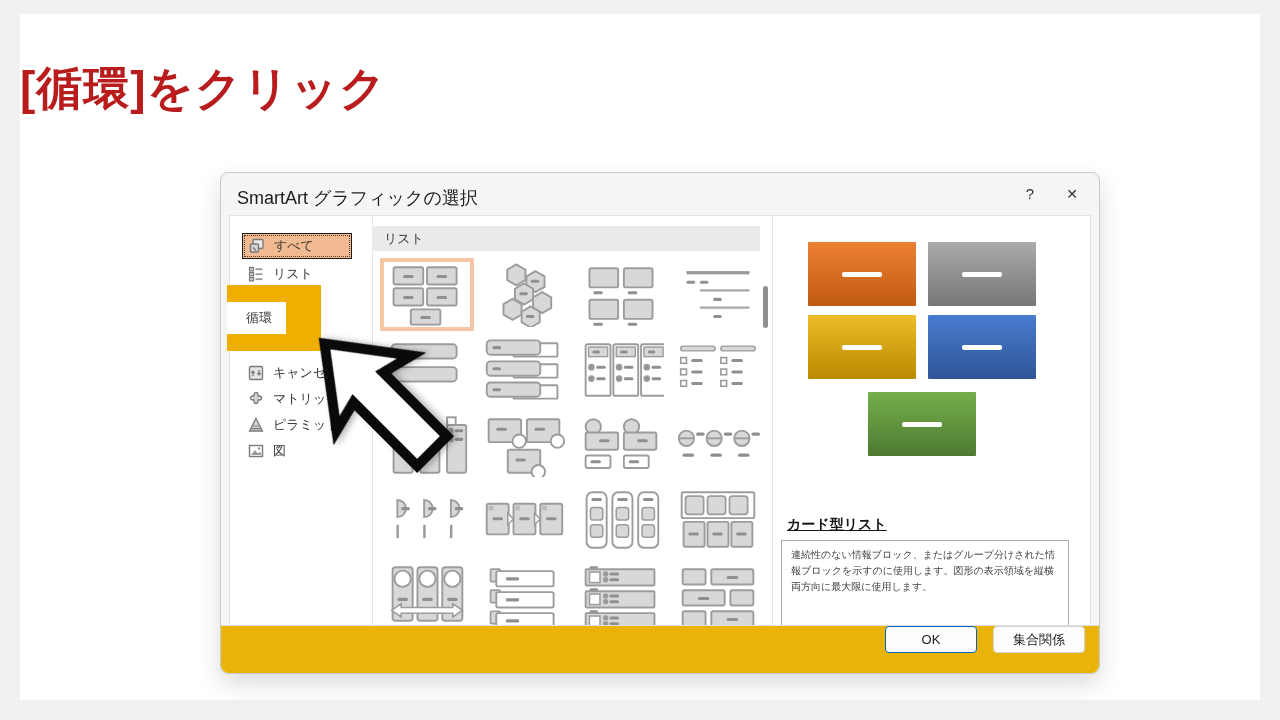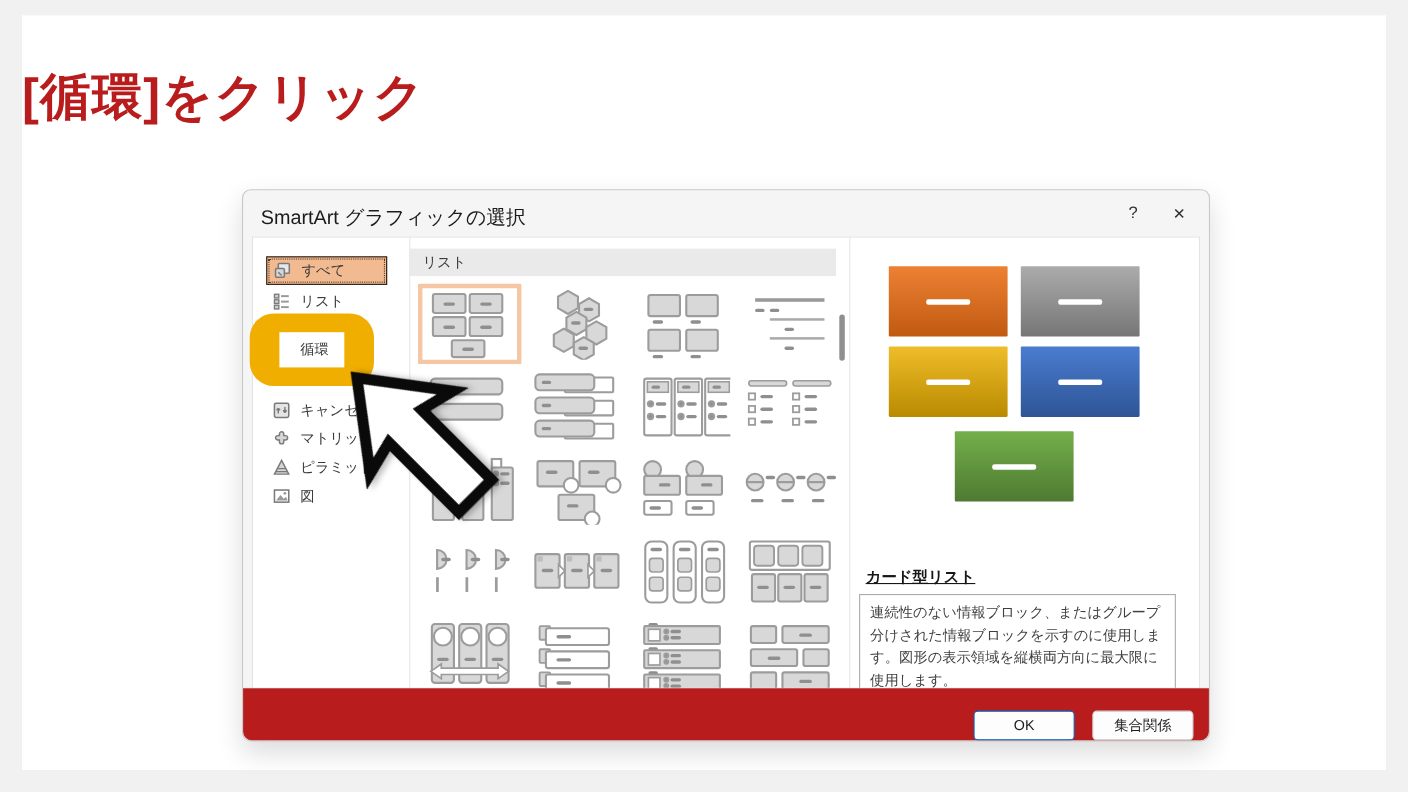--- a/index.html
+++ b/index.html
@@ -34,22 +34,22 @@
   .cat-item{
     position:absolute;left:12px;display:flex;align-items:center;gap:9px;height:24px;
     font-size:13px;color:#3a3a3a;padding:0 6px;white-space:nowrap;
   }
   .cat-item .cicon{width:16px;height:16px;flex:0 0 16px;}
   .cat-item.sel{
     background:#f2ba90;border:1px solid #1a1a1a;outline:1px dotted #5a3a20;outline-offset:-3px;
     width:96px;left:12px;
   }
   .ylw{
-    position:absolute;left:-3px;width:113px;height:66px;z-index:20;
-    display:flex;align-items:center;justify-content:center;border-radius:22px;
+    position:absolute;left:-3px;width:94px;height:66px;z-index:20;
+    display:flex;align-items:center;justify-content:flex-start;
   }
   .ylw-inner{
     background:#fff;display:flex;align-items:center;gap:9px;padding:7px 14px 7px 10px;
     font-size:13px;color:#3a3a3a;
   }
   
   .gal{position:absolute;left:142px;top:0;right:318px;bottom:0;overflow:hidden;}
   .gal-header{
     position:absolute;left:0;top:10px;right:12px;height:25px;background:#eaeaea;
     font-size:13px;color:#3c3c3c;line-height:25px;padding-left:12px;box-sizing:border-box;
@@ -68,27 +68,27 @@
   .scroll-thumb{position:absolute;left:0;top:28px;width:5px;height:42px;background:#8f8f8f;border-radius:3px;}
   
   .preview{position:absolute;right:0;top:0;width:317px;bottom:0;border-left:1px solid #e6e6e6;}
   .cards{position:absolute;left:0;top:0;width:100%;height:300px;}
   .card{position:absolute;width:108px;height:64px;border-radius:1px;}
   .card .dash{position:absolute;left:50%;top:50%;width:40px;height:5px;margin:-2.5px 0 0 -20px;
     background:#fff;border-radius:2px;}
   .pv-name{position:absolute;left:14px;top:300px;font-size:14px;font-weight:700;color:#161616;text-decoration:underline;}
   .pv-desc{
     position:absolute;left:8px;top:324px;width:288px;height:123px;border:1px solid #ababab;
-    font-size:13px;line-height:1.58;color:#3f3f3f;padding:6px 9px;box-sizing:border-box;background:#fff;
+    font-size:10px;line-height:1.58;color:#3f3f3f;padding:6px 9px;box-sizing:border-box;background:#fff;
   }
   
   .footer{
-    position:absolute;left:0;right:0;bottom:0;height:47px;background:#b91c1c;
+    position:absolute;left:0;right:0;bottom:0;height:47px;background:#eab308;
     border-top:1px solid #e0e0e0;border-radius:0 0 8px 8px;
-    display:flex;align-items:flex-end;justify-content:flex-end;gap:16px;padding-right:14px;
+    display:flex;align-items:flex-start;justify-content:flex-end;gap:16px;padding-right:14px;
   }
   .btn{
     width:92px;height:27px;background:#fdfdfd;border:1px solid #d2d2d2;border-radius:4px;
     font-size:13px;color:#1b1b1b;font-family:inherit;
   }
   .btn.primary{border-color:#0067c0;}
   
   .big-arrow{
     position:absolute;left:294px;top:299px;width:130px;height:170px;z-index:50;
     transform:rotate(-45deg);

